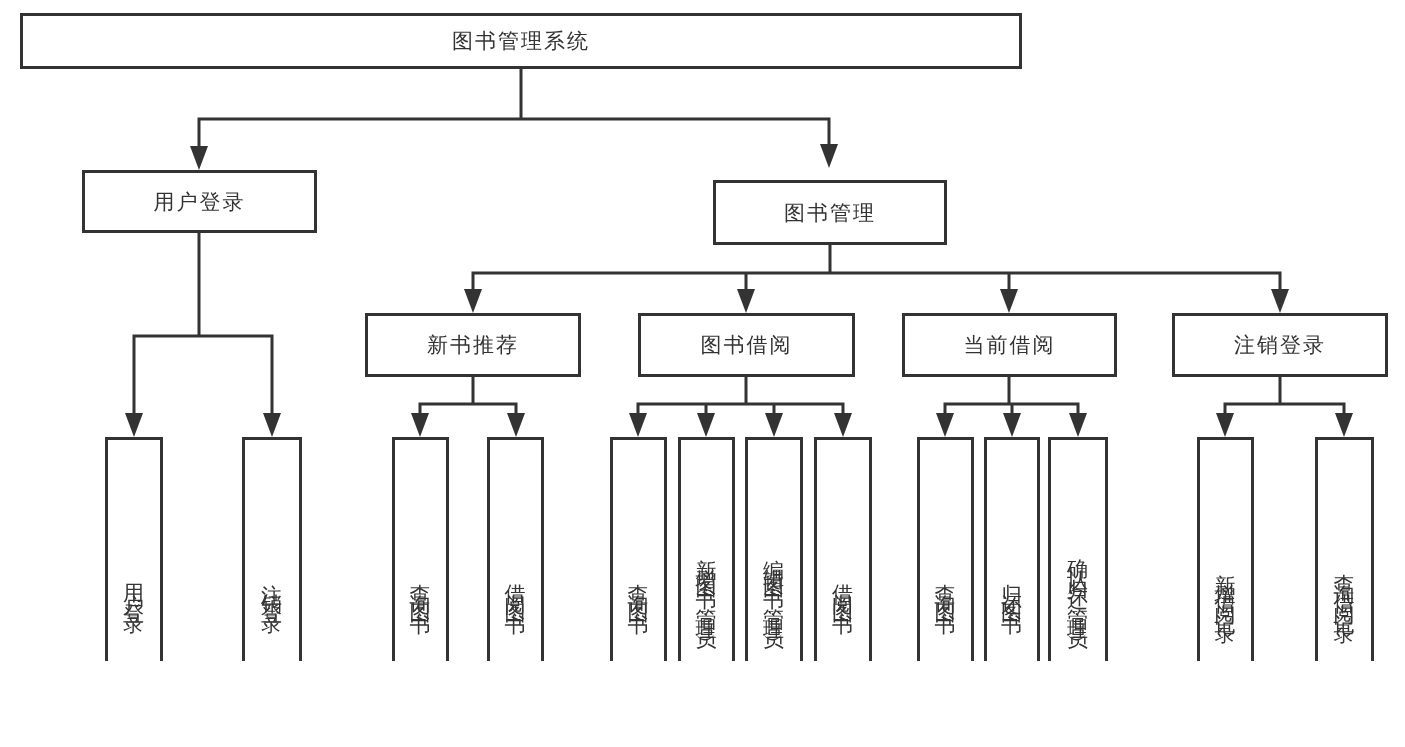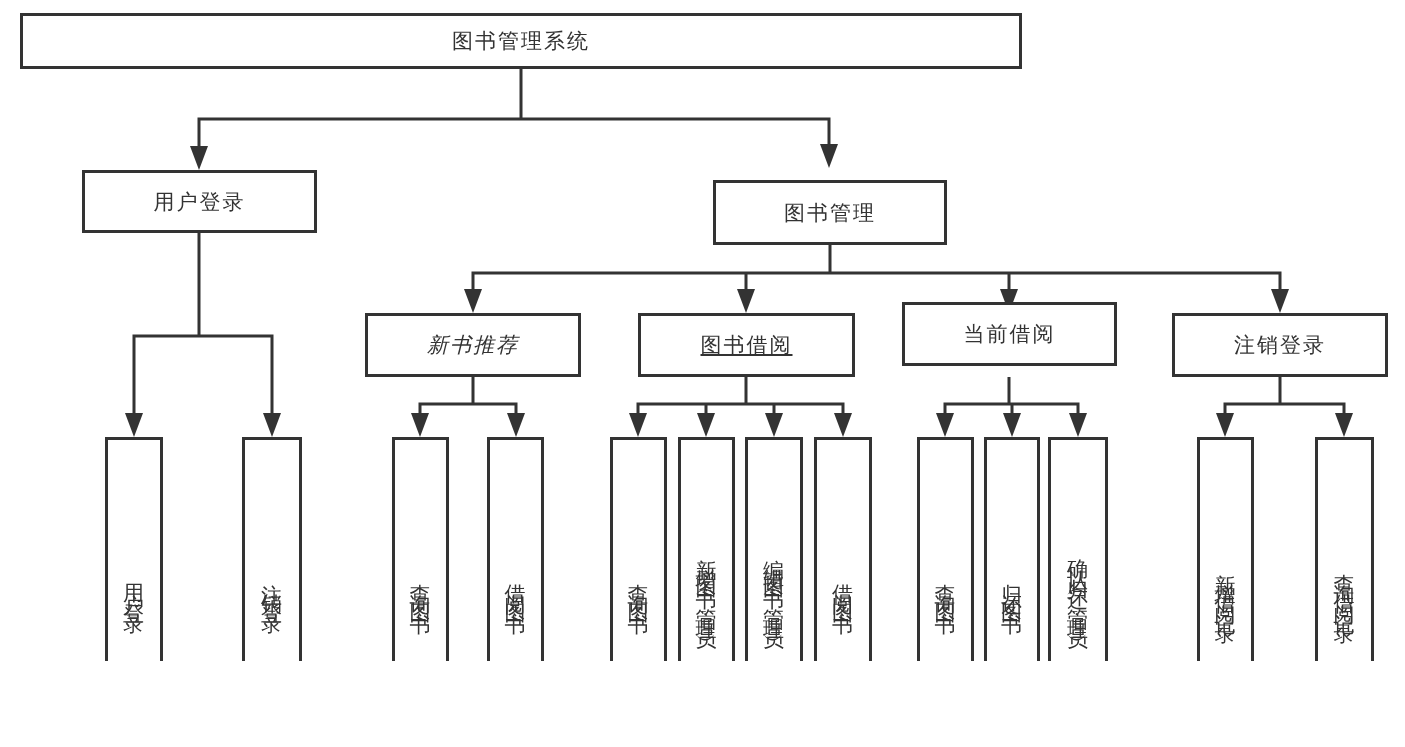--- a/index.html
+++ b/index.html
@@ -95,23 +95,23 @@
       <polygon points="1216,413 1234,413 1225,437"></polygon>
       <polygon points="1335,413 1353,413 1344,437"></polygon>
     </g>
   </svg>
 
   <div class="hbox" style="left:20px; top:13px; width:1002px; height:56px;">图书管理系统</div>
 
   <div class="hbox" style="left:82px; top:170px; width:235px; height:63px;">用户登录</div>
   <div class="hbox" style="left:713px; top:180px; width:234px; height:65px;">图书管理</div>
 
-  <div class="hbox" style="left:365px; top:313px; width:216px; height:64px;font-style:italic;">新书推荐</div>
-  <div class="hbox" style="left:638px; top:313px; width:217px; height:64px;text-decoration:underline;">图书借阅</div>
-  <div class="hbox" style="left:902px; top:302px; width:215px; height:64px;text-align:center;">当前借阅</div>
+  <div class="hbox" style="left:365px; top:313px; width:216px; height:64px;">新书推荐</div>
+  <div class="hbox" style="left:638px; top:313px; width:217px; height:64px;">图书借阅</div>
+  <div class="hbox" style="left:902px; top:313px; width:215px; height:64px;text-align:center;">当前借阅</div>
   <div class="hbox" style="left:1172px; top:313px; width:216px; height:64px;">注销登录</div>
 
   <div class="vbox" style="left:105px; top:437px; width:58px; height:299px;">用户登录</div>
   <div class="vbox" style="left:242px; top:437px; width:60px; height:299px;">注销登录</div>
 
   <div class="vbox" style="left:392px; top:437px; width:57px; height:299px;">查询图书</div>
   <div class="vbox" style="left:487px; top:437px; width:57px; height:299px;">借阅图书</div>
 
   <div class="vbox" style="left:610px; top:437px; width:57px; height:299px;">查询图书</div>
   <div class="vbox" style="left:678px; top:437px; width:57px; height:299px;">新增图书（管理员）</div>

